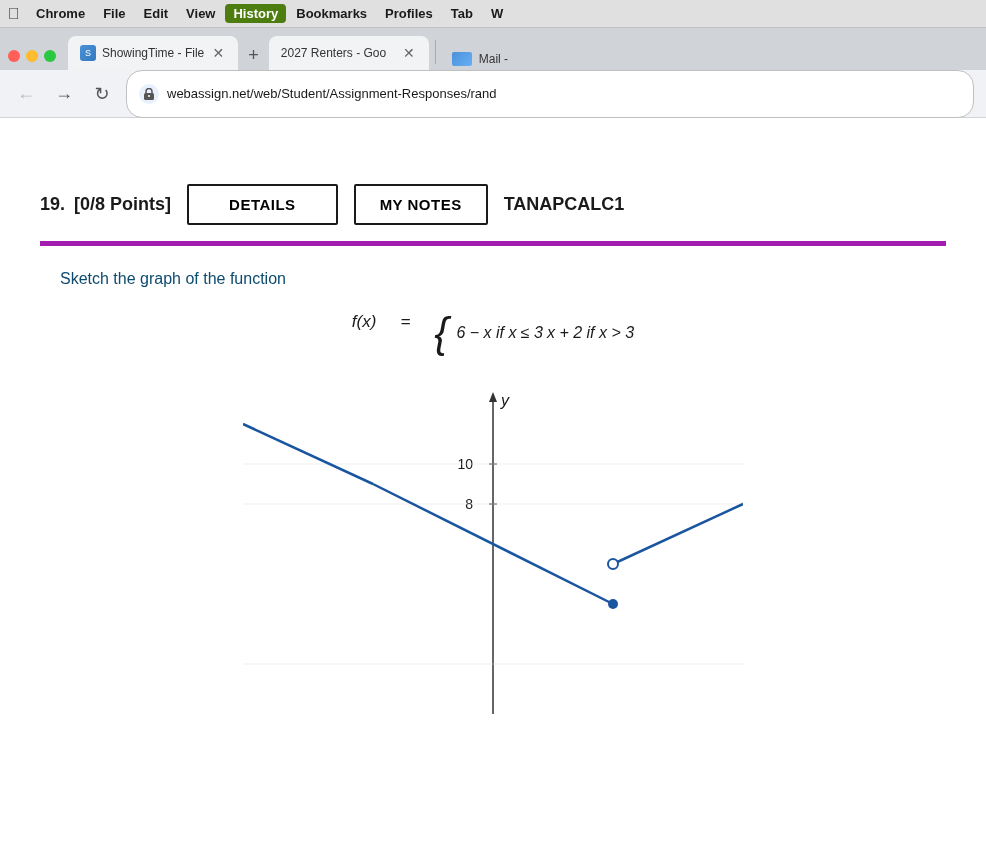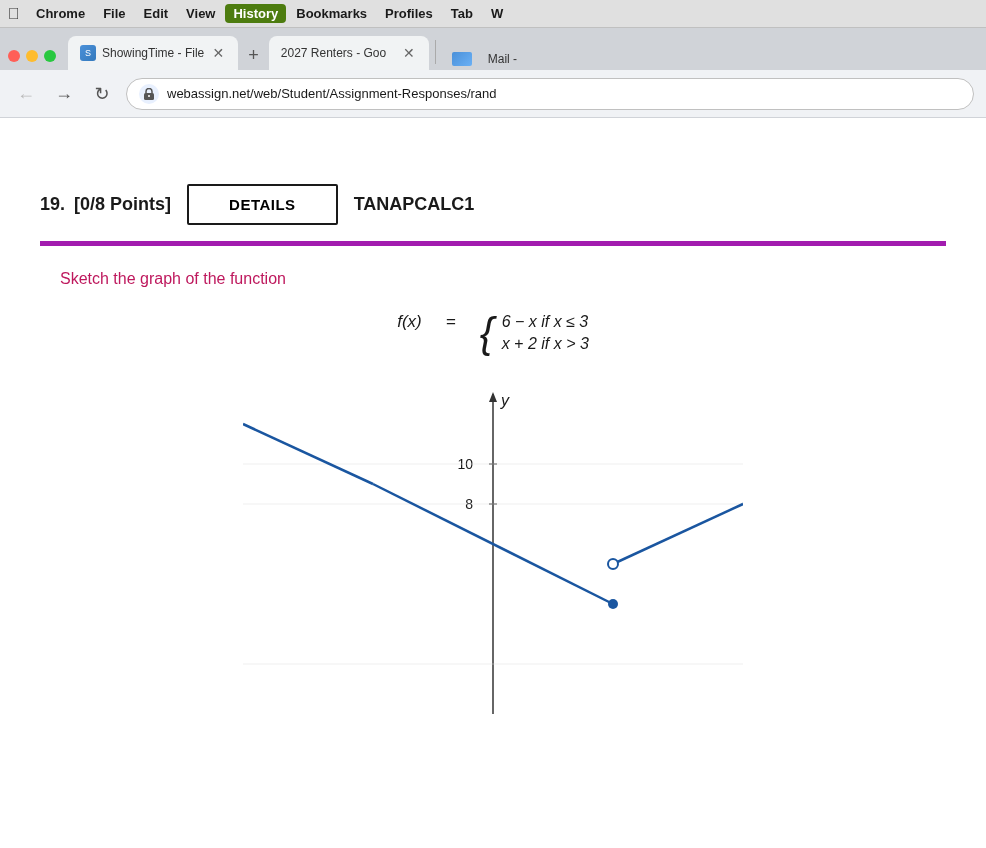--- a/index.html
+++ b/index.html
@@ -127,21 +127,21 @@
       margin-bottom: 6px;
     }
     .tab-mail {
       background: transparent;
       padding: 0 10px;
       color: #333;
       font-size: 12px;
       cursor: pointer;
       display: flex;
       align-items: center;
-      gap: 16px;
+      gap: 7px;
       margin-bottom: 4px;
     }
     .mail-icon {
       width: 20px;
       height: 14px;
       background: linear-gradient(135deg, #4a90d9, #6ab0f5);
       border-radius: 2px;
       position: relative;
     }
 
@@ -164,21 +164,21 @@
       display: flex;
       align-items: center;
       justify-content: center;
       color: #555;
       font-size: 18px;
       border-radius: 50%;
     }
     .nav-btn.disabled { color: #bbb; cursor: default; }
     .address-bar {
       flex: 1;
-      height: 32px;
+      height: 48px;
       background: white;
       border: 1px solid #c0c0c0;
       border-radius: 16px;
       display: flex;
       align-items: center;
       padding: 0 12px;
       gap: 8px;
       font-size: 13px;
       color: #1a1a1a;
     }
@@ -247,21 +247,21 @@
     }
     .tanapcalc-label {
       font-size: 18px;
       font-weight: bold;
       color: #1a1a1a;
     }
 
     
     .problem-text {
       font-size: 16px;
-      color: #be185d;
+      color: #0c4a6e;
       margin-bottom: 24px;
       margin-left: 20px;
     }
 
     
     .math-container {
       display: flex;
       justify-content: center;
       margin: 0 0 30px 0;
       font-size: 16px;
@@ -286,21 +286,21 @@
       gap: 8px;
     }
     .big-brace {
       font-size: 42px;
       font-weight: 100;
       line-height: 1;
       color: #1a1a1a;
     }
     .piecewise-cases {
       display: flex;
-      flex-direction: column;
+      flex-direction: row;
       gap: 4px;
     }
     .case-line {
       font-size: 16px;
       color: #1a1a1a;
     }
 
     
     .graph-container {
       display: flex;
@@ -377,20 +377,21 @@
 
 <div class="page-content">
   <div class="page-inner">
 
     <div class="problem-header">
       <span class="problem-number">
         <span>19.</span>
         <span style="margin-left:4px;">[0/8 Points]</span>
       </span>
       <button class="btn-details">DETAILS</button>
+      <button class="btn-notes">MY NOTES</button>
       <span class="tanapcalc-label">TANAPCALC1</span>
     </div>
 
     <p class="problem-text">Sketch the graph of the function</p>
 
     <div class="math-container">
       <div class="math-expression">
         <span class="fx-label">f(x)</span>
         <span class="equals">=</span>
         <div class="brace-container">

